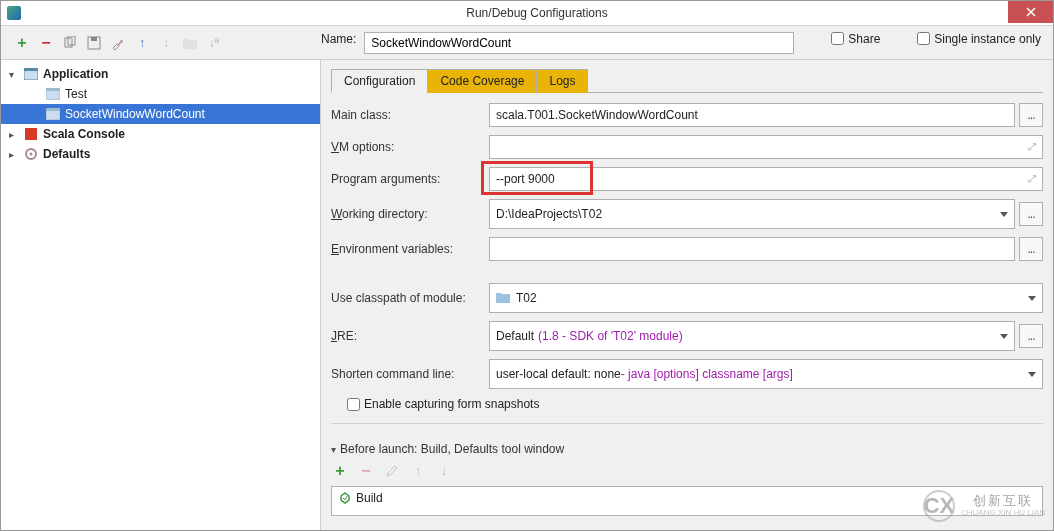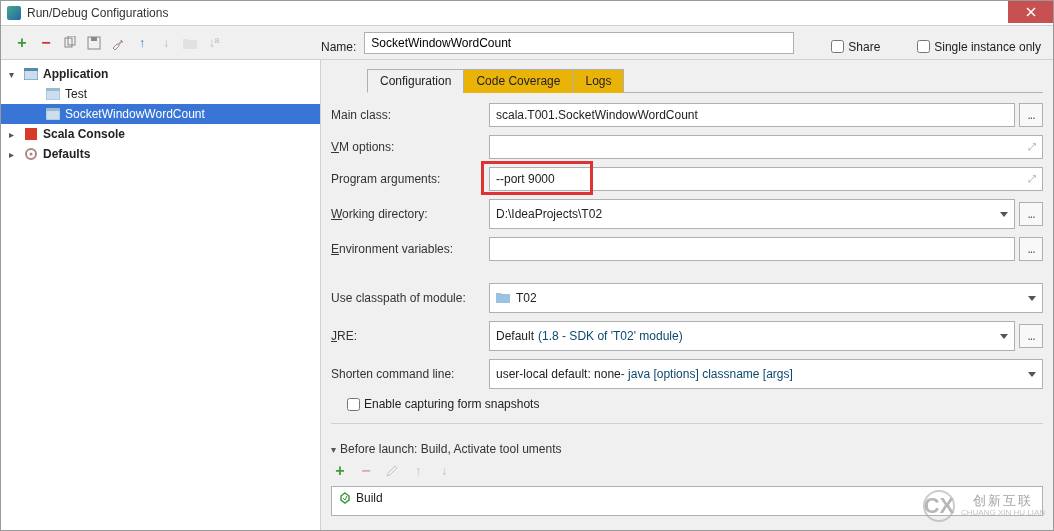--- a/index.html
+++ b/index.html
@@ -1,41 +1,41 @@
 <!DOCTYPE html>
 <html><head>
 <meta charset="utf-8">
 <style>
 * { box-sizing: border-box; font-family: "Segoe UI", Tahoma, sans-serif; font-size: 12px; }
 body { margin: 0; background: #f0f0f0; color: #222; }
 .window { width: 1054px; height: 531px; background: #f0f0f0; display: flex; flex-direction: column; border: 1px solid #999; overflow: hidden; position: relative; }
-.titlebar { height: 24px; background: #fff; border-bottom: 1px solid #d0d0d0; display: flex; align-items: center; padding: 12px 6px; position: relative; }
+.titlebar { height: 24px; background: #fff; border-bottom: 1px solid #d0d0d0; display: flex; align-items: center; padding: 12px 6px; position: relative; text-align: center; }
 .titlebar .app-icon { width: 14px; height: 14px; margin-right: 6px; background: linear-gradient(135deg,#4a8 0%,#26a 100%); border-radius: 2px; }
 .titlebar .title { flex: 1; color: #333; }
 .close-btn { position: absolute; right: 0; top: 0; width: 45px; height: 22px; background: #c75050; color: #fff; display: flex; align-items: center; justify-content: center; font-size: 14px; }
 .toolbar { height: 34px; border-bottom: 1px solid #d0d0d0; display: flex; align-items: center; }
 .toolbar-left { display: flex; gap: 6px; align-items: center; padding: 0 12px; width: 320px; }
 .tbtn { width: 18px; height: 18px; display: inline-flex; align-items: center; justify-content: center; color: #666; cursor: pointer; }
 .tbtn.add { color: #3c9c3c; font-size: 16px; font-weight: bold; }
 .tbtn.remove { color: #c33; font-size: 16px; font-weight: bold; }
 .tbtn.disabled { opacity: 0.4; }
-.toolbar-right { flex: 1; display: flex; align-items: flex-end; gap: 8px; padding-right: 12px; }
+.toolbar-right { flex: 1; display: flex; align-items: flex-start; gap: 8px; padding-right: 12px; }
 .name-input { flex: 1; max-width: 430px; height: 22px; border: 1px solid #b0b0b0; background: #fff; padding: 0 6px; }
 .check-wrap { display: flex; align-items: center; gap: 4px; margin-left: auto; }
 .check-wrap input { margin: 0; }
 .body { flex: 1; display: flex; overflow: hidden; }
 .sidebar { width: 320px; border-right: 1px solid #d0d0d0; background: #fff; padding-top: 4px; }
 .tree-row { display: flex; align-items: center; height: 20px; padding-left: 8px; cursor: pointer; }
 .tree-row .arrow { width: 14px; color: #555; font-size: 10px; }
 .tree-row .node-icon { width: 16px; height: 14px; display: inline-flex; align-items: center; justify-content: center; margin-right: 4px; }
 .tree-row.selected { background: #3875d7; color: #fff; }
 .tree-row.indent2 { padding-left: 44px; }
 .tree-row .label { }
 .content { flex: 1; display: flex; flex-direction: column; background: #f0f0f0; padding: 8px 10px 0 10px; overflow: hidden; }
-.tabs { display: flex; border-bottom: 1px solid #b0b0b0; margin-left: 36px; }
+.tabs { display: flex; border-bottom: 1px solid #b0b0b0; }
 .tab { padding: 4px 12px; border: 1px solid #b0b0b0; border-bottom: none; background: #eab308; margin-right: -1px; cursor: pointer; position: relative; top: 1px; }
 .tab.active { background: #f0f0f0; border-bottom: 1px solid #f0f0f0; }
 .form-area { padding: 10px 0; display: flex; flex-direction: column; gap: 8px; }
 .form-row { display: flex; align-items: center; }
 .form-row .fl { width: 158px; color: #333; }
 .text-field { flex: 1; height: 24px; border: 1px solid #b0b0b0; background: #fff; padding: 0 6px; display: flex; align-items: center; color: #222; }
 .text-field.mono { font-family: "Courier New", monospace; }
 .text-field .expand-ic { margin-left: auto; color: #999; font-size: 10px; }
 .combo { flex: 1; height: 30px; border: 1px solid #b0b0b0; background: #fff; padding: 0 6px; display: flex; align-items: center; }
 .combo::after { content: ""; width: 0; height: 0; border-left: 4px solid transparent; border-right: 4px solid transparent; border-top: 5px solid #555; margin-left: auto; }
@@ -46,21 +46,21 @@
 .bl-header .tri { color: #555; font-size: 10px; margin-right: 4px; }
 .bl-toolbar { display: flex; gap: 8px; padding: 6px 0; }
 .bl-list { border: 1px solid #b0b0b0; background: #fff; height: 30px; padding: 4px 6px; display: flex; align-items: flex-start; }
 .bl-item { display: flex; align-items: center; gap: 4px; }
 .bl-item .bic { width: 14px; height: 14px; display: inline-flex; align-items: center; justify-content: center; color: #3c9c3c; }
 .watermark { position: absolute; right: 8px; bottom: 8px; opacity: 0.6; display: flex; align-items: center; gap: 6px; text-align: center; }
 .watermark .logo { font-size: 22px; font-weight: bold; color: #888; border: 2px solid #aaa; border-radius: 50%; width: 32px; height: 32px; display: flex; align-items: center; justify-content: center; }
 .watermark .txt { display: flex; flex-direction: column; line-height: 1.1; }
 .watermark .zh { font-size: 13px; color: #666; letter-spacing: 2px; }
 .watermark .py { font-size: 8px; color: #999; }
-.gray { color: #0c4a6e; }
+.gray { color: #a21caf; }
 .folder-ic { color: #b89454; }
 .highlight-overlay { position: absolute; border: 3px solid #d33; z-index: 5; pointer-events: none; }
 </style>
 </head>
 <body>
 
 <div class="window">
 
   <div class="titlebar">
     <div class="app-icon"></div>
@@ -251,21 +251,21 @@
             <input type="checkbox" style="">
             <span>Enable capturing form snapshots</span>
           </label>
         </div>
 
         <div class="separator"></div>
 
         <div class="before-launch">
           <div class="bl-header">
             <span class="tri">▾</span>
-            <span>Before launch: Build, Activate tool uments</span>
+            <span>Before launch: Build, Defaults tool window</span>
           </div>
           <div class="bl-toolbar">
             <span class="tbtn add">+</span>
             <span class="tbtn remove disabled">−</span>
             <span class="tbtn disabled">
                 <svg width="12" height="12" viewBox="0 0 12 12">
                   <path d="M1 11l1-3 7-7 2 2-7 7z" fill="none" stroke="#888"></path>
                 </svg>
               </span>
             <span class="tbtn disabled">↑</span>

